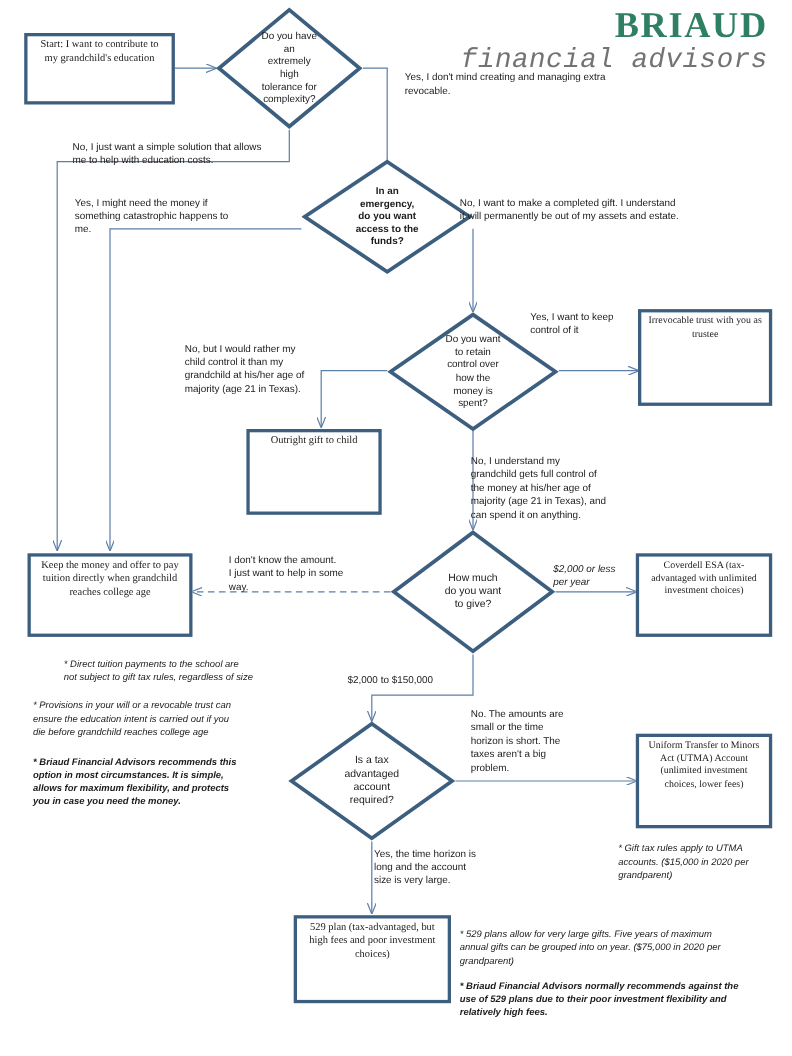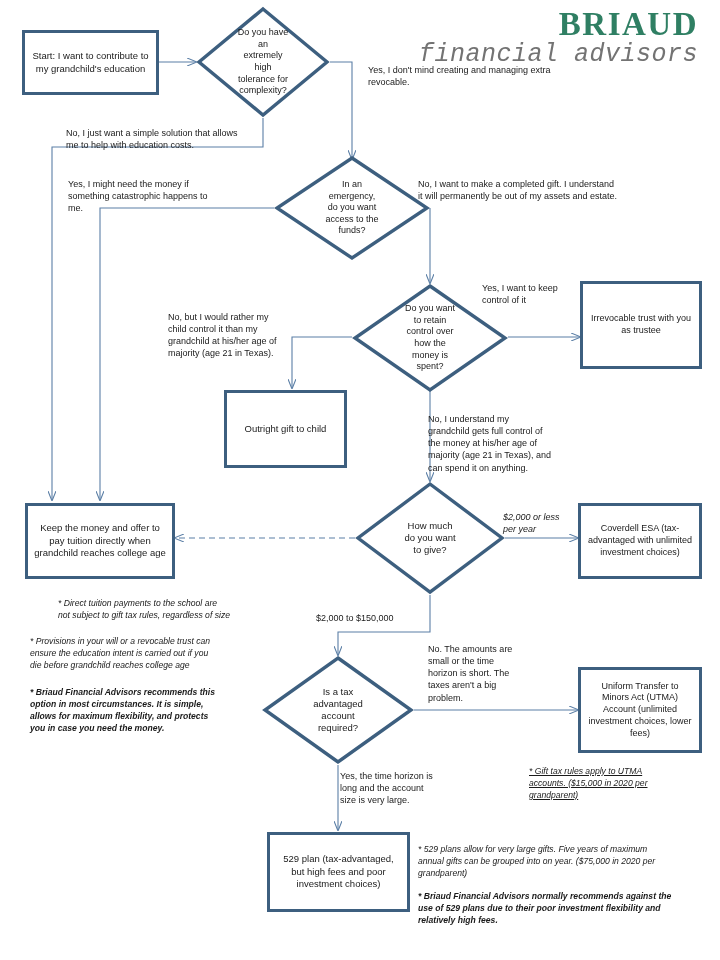--- a/index.html
+++ b/index.html
@@ -17,23 +17,24 @@
   #edges{
     position:absolute;
     left:0; top:0;
     width:720px; height:960px;
     pointer-events:none;
   }
   .node{
     position:absolute;
     box-sizing:border-box;
     display:flex;
-    align-items:center;
+    align-items:flex-start;
     justify-content:center;
     text-align:center;
+    font-family:Liberation Serif, serif;
   }
   .boxnode{
     border:3px solid #3d5f7f;
     background:#ffffff;
     color:#1a1a1a;
     line-height:1.30;
     padding:2px 6px;
   }
   .boxnode .txt{width:100%;}
   .diamond-wrap{
@@ -151,21 +152,21 @@
     <div class="diamond-label" style="font-size:9px;">
       <span style="white-space:pre-line;">Do you have
 an
 extremely
 high
 tolerance for
 complexity?</span>
     </div>
   </div>
 
-  <div class="diamond-wrap" style="left:274px; top:155px; width:156px; height:106px;">
+  <div class="diamond-wrap" style="left:274px; top:144px; width:156px; height:106px;font-weight:bold;">
     <svg width="156" height="106" viewBox="0 0 156 106">
       <polygon points="78,3 153,53 78,103 3,53" fill="#ffffff" stroke="#3d5f7f" stroke-width="3.4"></polygon>
     </svg>
     <div class="diamond-label" style="font-size:9px;">
       <span style="white-space:pre-line;">In an
 emergency,
 do you want
 access to the
 funds?</span>
     </div>
@@ -266,20 +267,23 @@
 child control it than my
 grandchild at his/her age of
 majority (age 21 in Texas).</div>
 
   <div class="edgelabel" style="left:428px; top:413px; width:150px; font-size:9px;">No, I understand my
 grandchild gets full control of
 the money at his/her age of
 majority (age 21 in Texas), and
 can spend it on anything.</div>
 
+  <div class="edgelabel" style="left:208px; top:503px; width:150px; font-size:9px;">I don't know the amount.
+I just want to help in some
+way.</div>
 
   <div class="edgelabel" style="left:503px; top:511px; width:80px; font-size:9px;font-style:italic;">$2,000 or less
 per year</div>
 
   <div class="edgelabel" style="left:316px; top:612px; width:130px; font-size:9px;">$2,000 to $150,000</div>
 
   <div class="edgelabel" style="left:428px; top:643px; width:120px; font-size:9px;">No.  The amounts are
 small or the time
 horizon is short.  The
 taxes aren't a big
@@ -294,21 +298,21 @@
 
   <div class="note" style="left:30px; top:635px; width:250px; font-size:8.6px;">* Provisions in your will or a revocable trust can
 ensure the education intent is carried out if you
 die before grandchild reaches college age</div>
 
   <div class="note bold" style="left:30px; top:686px; width:250px; font-size:8.6px;">* Briaud Financial Advisors recommends this
 option in most circumstances.  It is simple,
 allows for maximum flexibility, and protects
 you in case you need the money.</div>
 
-  <div class="note" style="left:529px; top:765px; width:155px; font-size:8.6px;text-decoration:underline;">* Gift tax rules apply to UTMA
+  <div class="note" style="left:562px; top:765px; width:155px; font-size:8.6px;">* Gift tax rules apply to UTMA
 accounts.  ($15,000 in 2020 per
 grandparent)</div>
 
   <div class="note" style="left:418px; top:843px; width:286px; font-size:8.6px;">* 529 plans allow for very large gifts.  Five years of maximum
 annual gifts can be grouped into on year.  ($75,000 in 2020 per
 grandparent)</div>
 
   <div class="note bold" style="left:418px; top:890px; width:288px; font-size:8.6px;">* Briaud Financial Advisors normally recommends against the
 use of 529 plans due to their poor investment flexibility and
 relatively high fees.</div>

